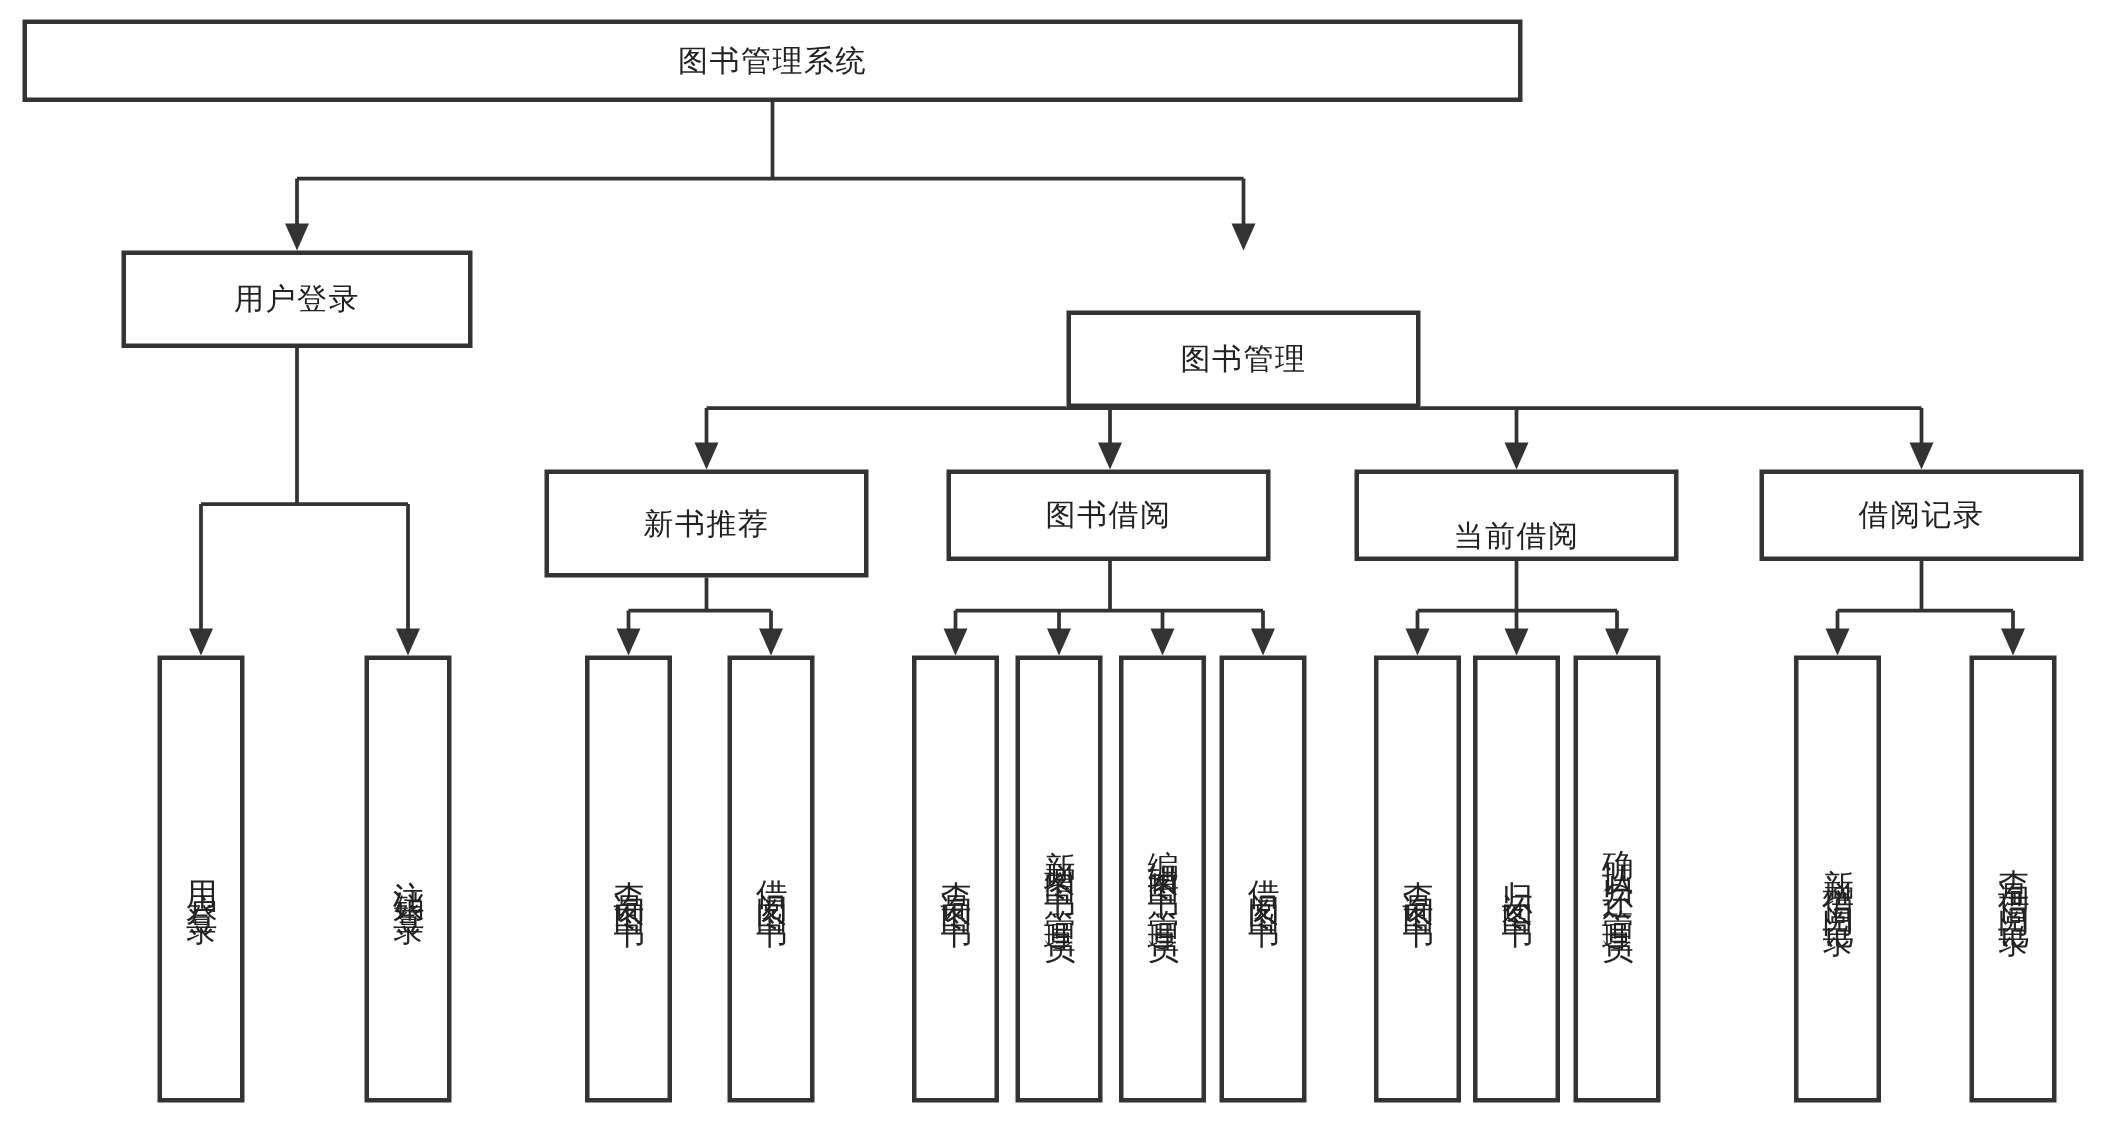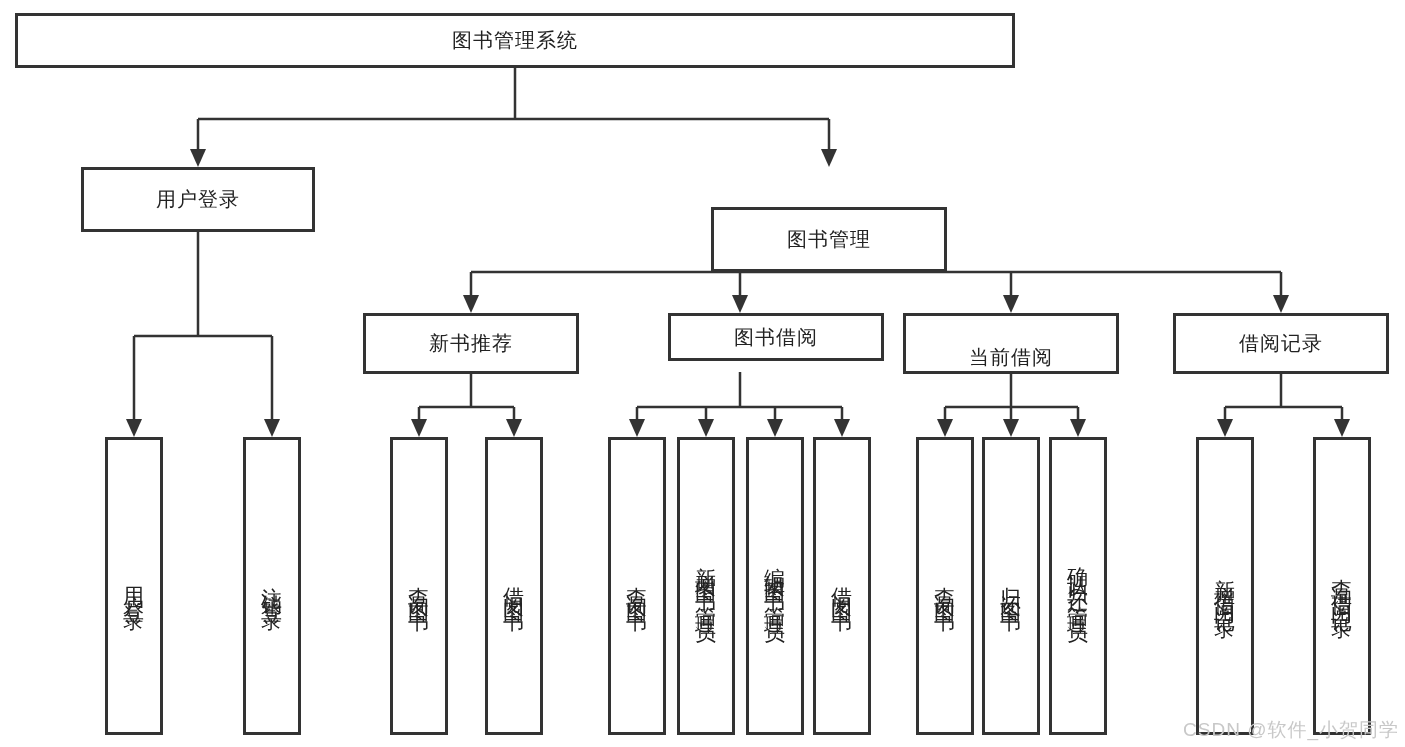--- a/index.html
+++ b/index.html
@@ -87,24 +87,24 @@
     <span class="hlabel">图书管理系统</span>
   </div>
 
   <div class="box" style="left:81px;top:167px;width:234px;height:65px;">
     <span class="hlabel">用户登录</span>
   </div>
   <div class="box" style="left:711px;top:167px;width:236px;height:65px;margin-top:40px;">
     <span class="hlabel">图书管理</span>
   </div>
 
-  <div class="box" style="left:363px;top:313px;width:216px;height:61px;">
+  <div class="box" style="left:363px;top:313px;width:216px;height:72px;">
     <span class="hlabel">新书推荐</span>
   </div>
-  <div class="box" style="left:668px;top:313px;width:216px;height:48px;font-family:Liberation Serif, serif;">
+  <div class="box" style="left:631px;top:313px;width:216px;height:61px;font-family:Liberation Serif, serif;">
     <span class="hlabel">图书借阅</span>
   </div>
   <div class="box" style="left:903px;top:313px;width:216px;height:61px;align-items:flex-end;">
     <span class="hlabel">当前借阅</span>
   </div>
   <div class="box" style="left:1173px;top:313px;width:216px;height:61px;">
     <span class="hlabel">借阅记录</span>
   </div>
 
   <div class="box leaf" style="left:105px;">
@@ -144,15 +144,14 @@
     <span class="vtext">确认归还（管理员）</span>
   </div>
 
   <div class="box leaf" style="left:1196px;">
     <span class="vtext">新增借阅记录</span>
   </div>
   <div class="box leaf" style="left:1313px;">
     <span class="vtext">查询借阅记录</span>
   </div>
 
-  <div class="watermark">CSDN @软件_小贺同学</div>
 
 </div>
 
 </body></html>

